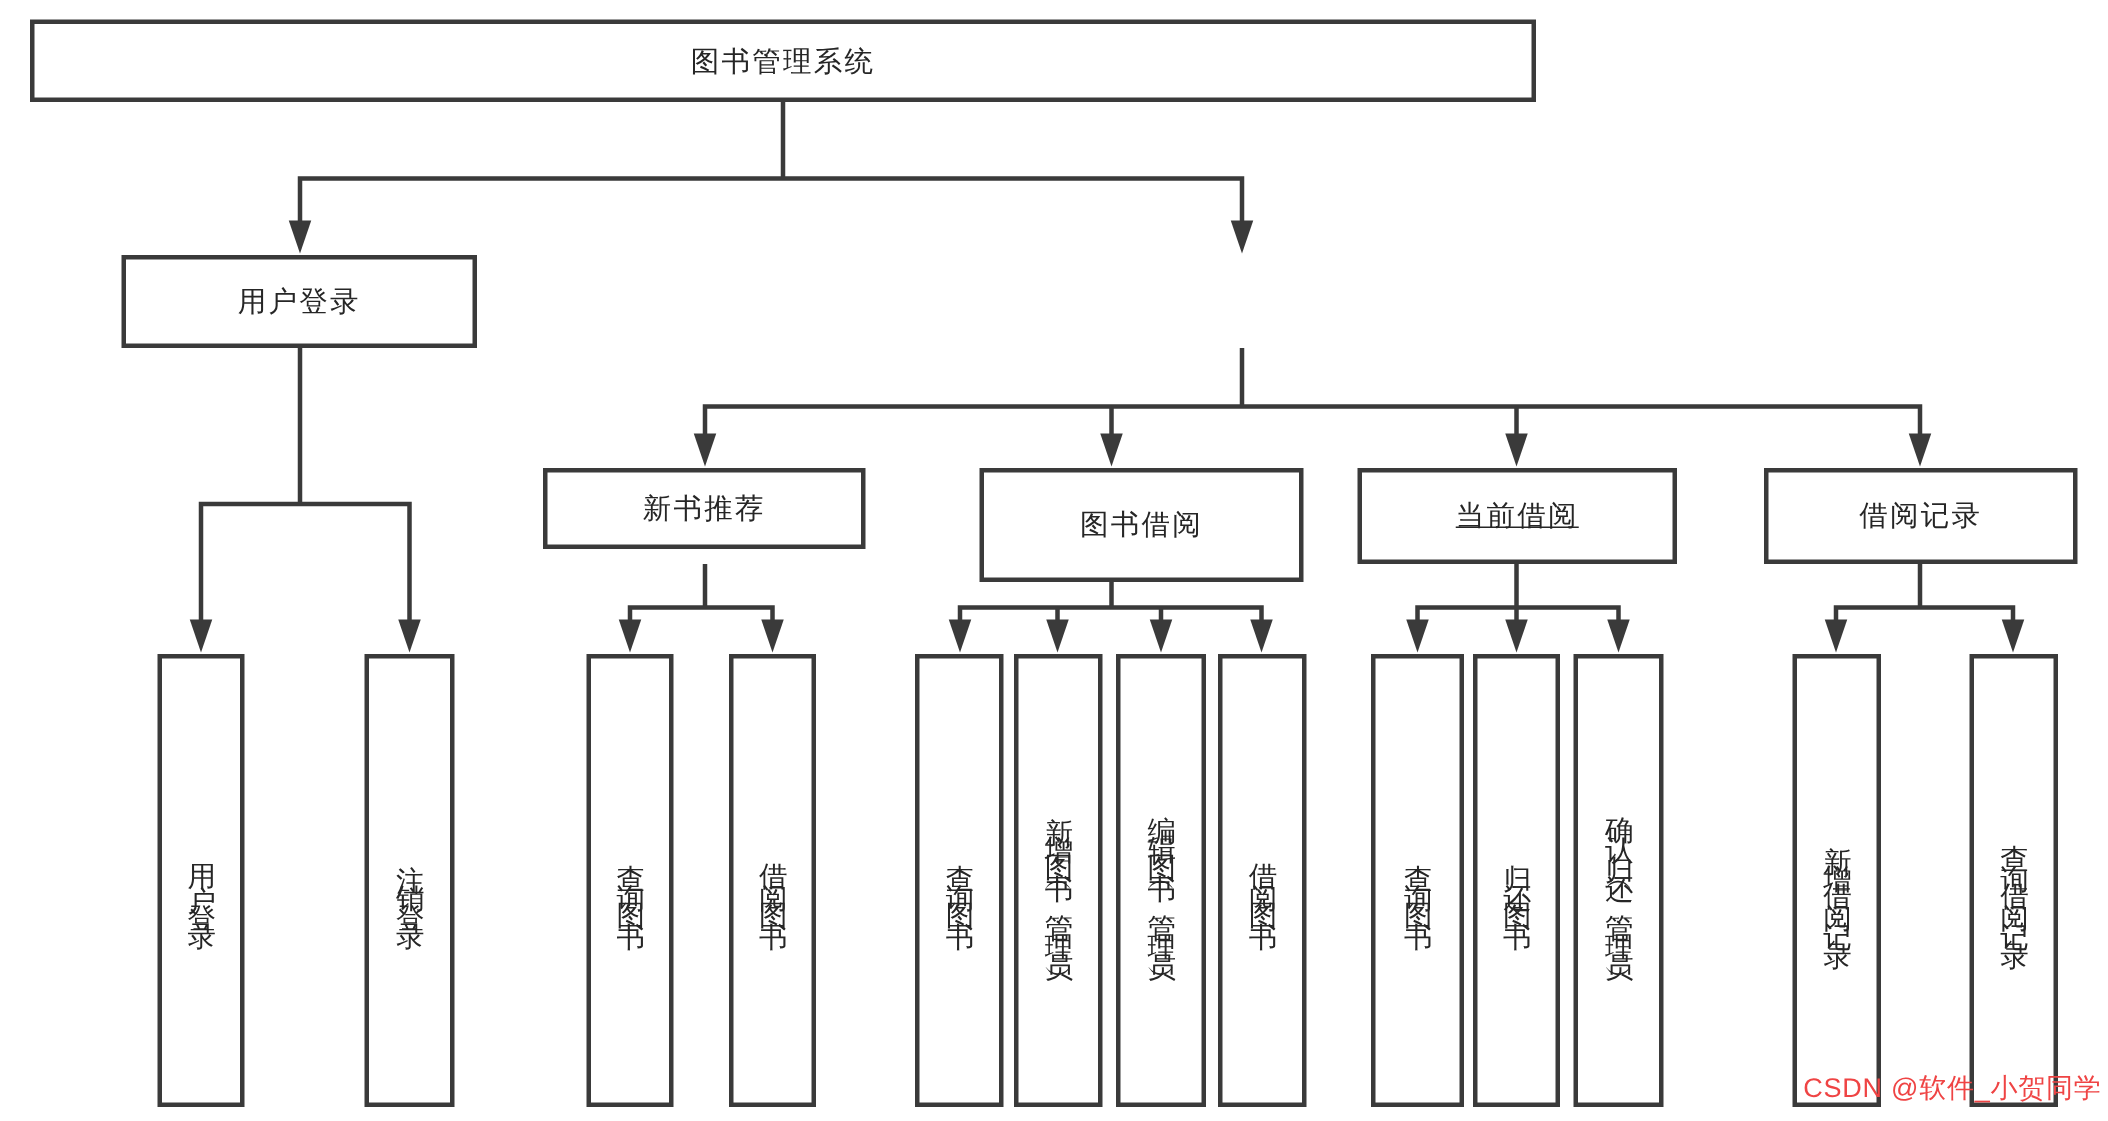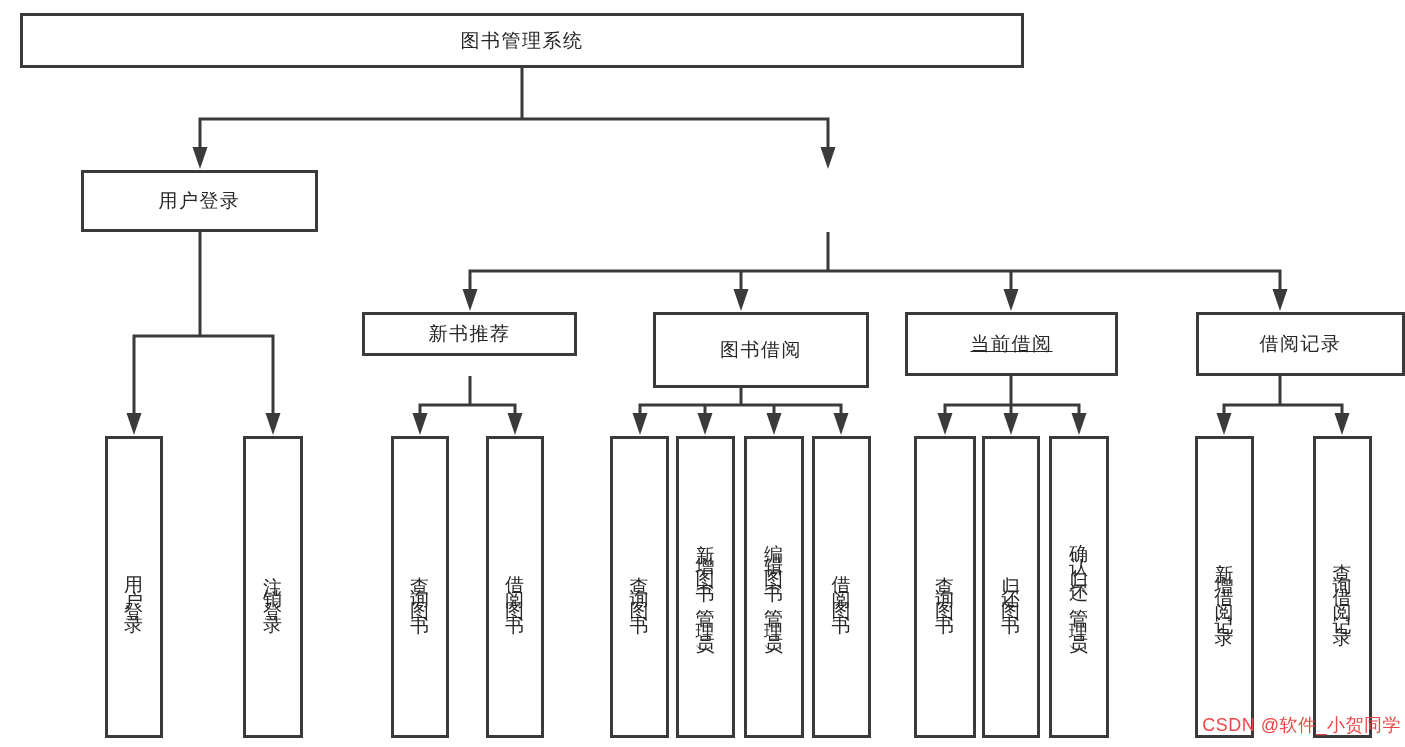--- a/index.html
+++ b/index.html
@@ -25,24 +25,24 @@
     align-items: center;
     justify-content: center;
     color: #262626;
     font-size: 19px;
     letter-spacing: 1.5px;
     text-align: center;
   }
   .root  { left: 20px;  top: 13px;  width: 1004px; height: 55px; }
   .b0    { left: 81px;  top: 170px; width: 237px;  height: 62px; }
   .b1    { left: 713px; top: 170px; width: 229px;  height: 62px; }
-  .c0    { left: 362px; top: 312px; width: 215px;  height: 44px; }
+  .c0    { left: 362px; top: 312px; width: 215px;  height: 54px; }
   .c1    { left: 633px; top: 312px; width: 216px;  height: 76px; margin-left: 20px; }
   .c2    { left: 905px; top: 312px; width: 213px;  height: 64px; text-decoration: underline; }
-  .c3    { left: 1176px;top: 312px; width: 209px;  height: 64px; margin-left: 20px; }
+  .c3    { left: 1176px;top: 312px; width: 209px;  height: 64px; }
   .leaf  { top: 436px; height: 302px; }
   .leaf .vtext {
     writing-mode: vertical-rl;
     letter-spacing: 13px;
     line-height: 1;
   }
   .l0  { left: 105px;  width: 58px; }
   .l1  { left: 243px;  width: 60px; }
   .l2  { left: 391px;  width: 58px; }
   .l3  { left: 486px;  width: 58px; }

